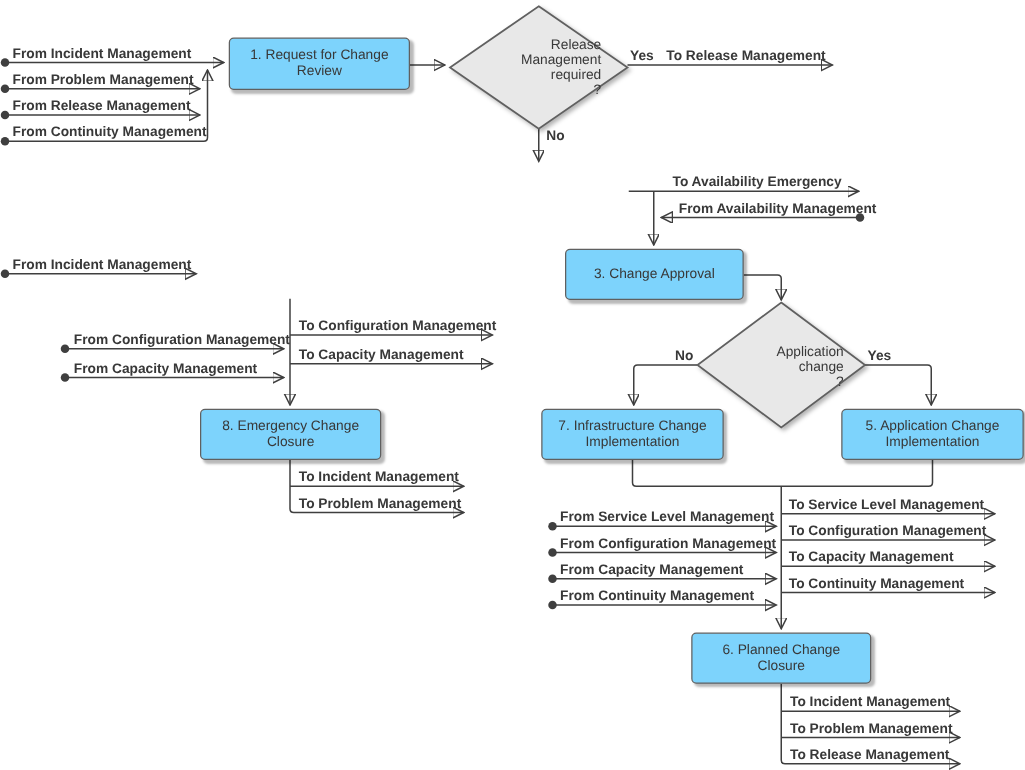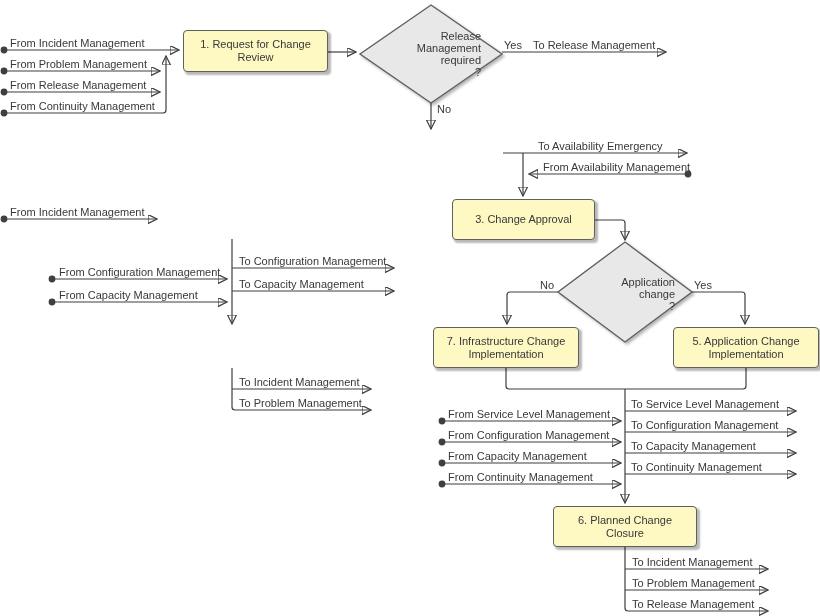--- a/index.html
+++ b/index.html
@@ -12,36 +12,37 @@
     overflow:hidden;
   }
   svg.wires{position:absolute;left:0;top:0;width:820px;height:616px;}
   svg.wires path{fill:none;stroke:#3f3f3f;stroke-width:1.2;}
   svg.wires polygon.diamond{
     fill:#e8e8e8;stroke:#606060;stroke-width:1.4;
     filter:drop-shadow(2.5px 2.5px 1.5px rgba(0,0,0,0.30));
   }
   .node{
     position:absolute;
-    background:#fef9c3;
+    background:#7dd3fc;
     border:1.5px solid #606060;
     border-radius:4px;
     box-shadow:2.5px 2.5px 2px rgba(0,0,0,0.28);
     display:flex;align-items:center;justify-content:center;
     text-align:center;
     font-size:11px;line-height:13px;
     color:#383838;
     padding:2px 10px;
     box-sizing:border-box;
   }
   .elabel{
     position:absolute;
     font-size:11px;line-height:13px;
     white-space:nowrap;
     color:#383838;
+    font-weight:bold;
   }
   .dtext{
     position:absolute;
     font-size:11px;line-height:12px;
     text-align:right;
     color:#383838;
   }
 </style>
 </head>
 <body>
@@ -105,20 +106,21 @@
 
     <polygon class="diamond" points="431,5 502,54 431,103 360,54"></polygon>
     <polygon class="diamond" points="625,242 692,292 625,342 558,292"></polygon>
   </svg>
 
   <div class="node" style="left:183px;top:30px;width:145px;height:42px">1. Request for Change Review</div>
   <div class="node" style="left:452px;top:199px;width:143px;height:41px">3. Change Approval</div>
   <div class="node" style="left:433px;top:327px;width:146px;height:41px">7. Infrastructure Change Implementation</div>
   <div class="node" style="left:673px;top:327px;width:146px;height:41px">5. Application Change Implementation</div>
   <div class="node" style="left:553px;top:506px;width:144px;height:41px">6. Planned Change Closure</div>
+  <div class="node" style="left:160px;top:327px;width:145px;height:41px">8. Emergency Change Closure</div>
 
   <div class="dtext" style="left:381px;top:30px;width:100px">
     <div>Release</div>
     <div>Management</div>
     <div>required</div>
     <div>?</div>
   </div>
   <div class="dtext" style="left:575px;top:276px;width:100px">
     <div>Application</div>
     <div>change</div>

